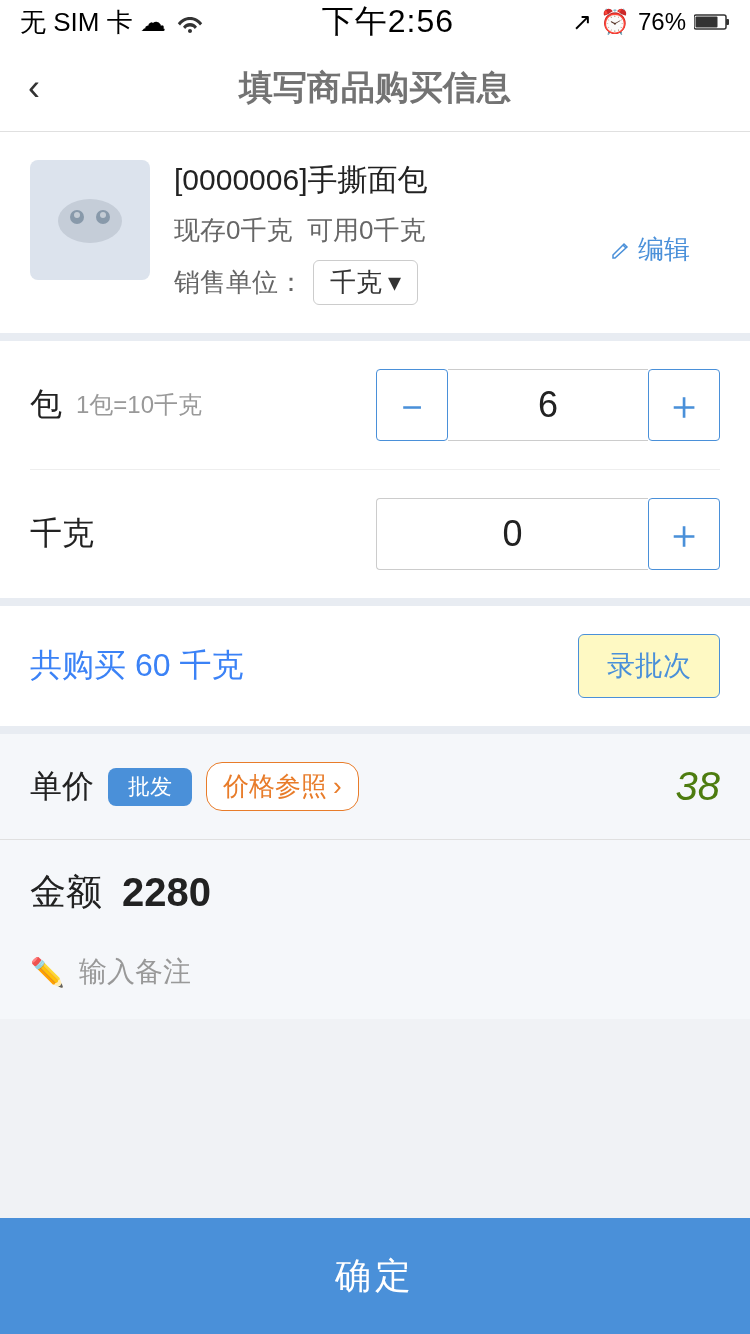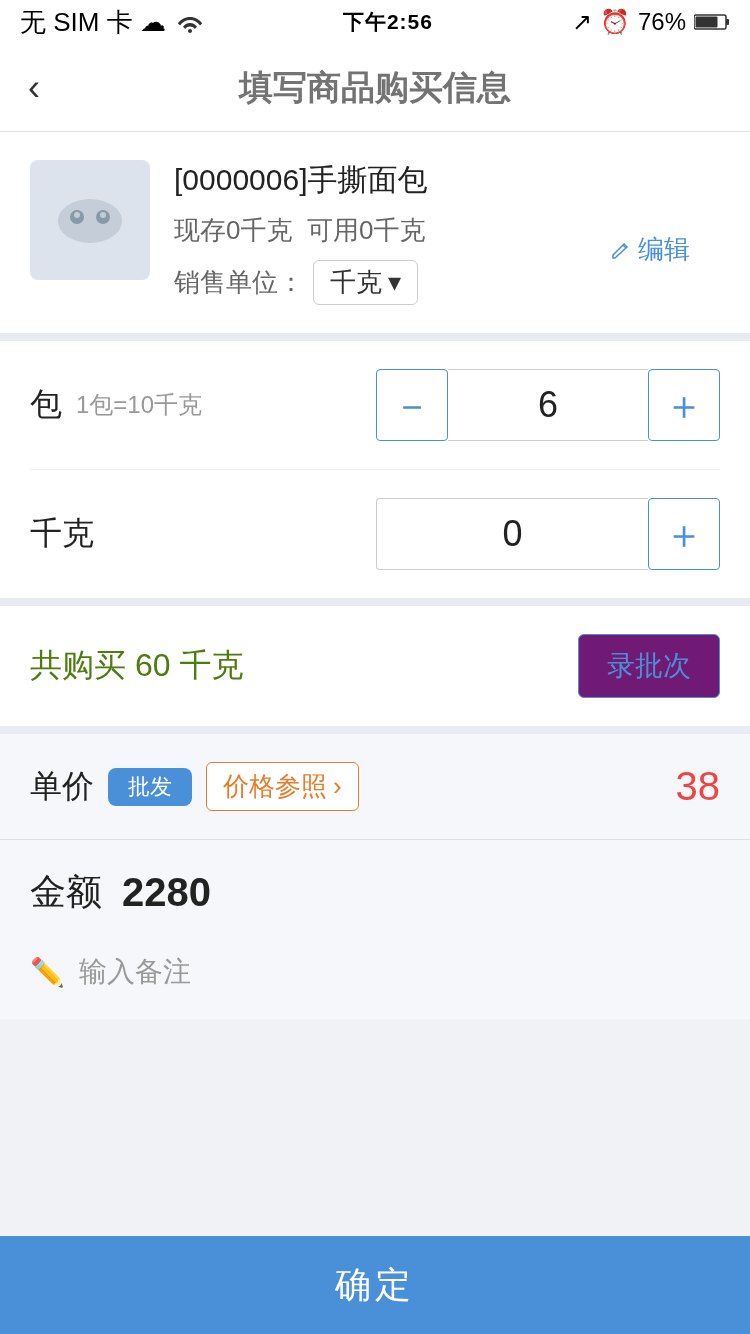--- a/index.html
+++ b/index.html
@@ -18,21 +18,21 @@
       height: 44px;
       background: #fff;
       display: flex;
       align-items: center;
       justify-content: space-between;
       padding: 0 20px;
       font-size: 26px;
       font-weight: 500;
     }
     .status-left { display: flex; align-items: center; gap: 10px; }
-    .status-center { font-size: 21px; font-weight: 700; letter-spacing: 1px; }
+    .status-center { font-size: 32px; font-weight: 400; letter-spacing: 1px; }
     .status-right { display: flex; align-items: center; gap: 8px; font-size: 24px; }
 
     
     .nav-bar {
       width: 750px;
       height: 88px;
       background: #fff;
       display: flex;
       align-items: center;
       justify-content: center;
@@ -183,29 +183,29 @@
     .summary-section {
       background: #fff;
       padding: 28px 30px;
       display: flex;
       align-items: center;
       justify-content: space-between;
       border-bottom: 8px solid #e8ecf2;
     }
     .summary-text {
       font-size: 32px;
-      color: #4d7c0f;
+      color: #3b82f6;
     }
     .batch-btn {
       border: 1px solid #4a90d9;
       color: #4a90d9;
       font-size: 28px;
       padding: 12px 28px;
       border-radius: 6px;
-      background: #701a75;
+      background: #fef9c3;
       cursor: pointer;
     }
 
     
     .price-section {
       background: #f5f7fa;
       padding: 28px 30px;
       border-bottom: 1px solid #e0e0e0;
     }
     .price-row {
@@ -225,31 +225,32 @@
       color: #fff;
       font-size: 22px;
       padding: 4px 20px;
       border-radius: 8px;
     }
     .price-ref-btn {
       border: 1.5px solid #e87c2a;
       color: #e87c2a;
       font-size: 26px;
       padding: 6px 16px;
-      border-radius: 6px;
+      border-radius: 16px;
       background: #fff;
       display: flex;
       align-items: center;
       gap: 6px;
       cursor: pointer;
     }
     .price-value {
       font-size: 40px;
-      color: #ef4444;
+      color: #4d7c0f;
       font-weight: 500;
+      font-style: italic;
     }
 
     
     .amount-section {
       background: #f5f7fa;
       padding: 28px 30px 0 30px;
     }
     .amount-row {
       display: flex;
       align-items: center;
@@ -282,21 +283,21 @@
       flex: 1;
       min-height: 300px;
     }
 
     
     .confirm-btn {
       position: fixed;
       bottom: 0;
       left: 0;
       width: 750px;
-      height: 98px;
+      height: 116px;
       background: #4a90d9;
       color: #fff;
       font-size: 36px;
       font-weight: 500;
       display: flex;
       align-items: center;
       justify-content: center;
       cursor: pointer;
       letter-spacing: 4px;
     }

